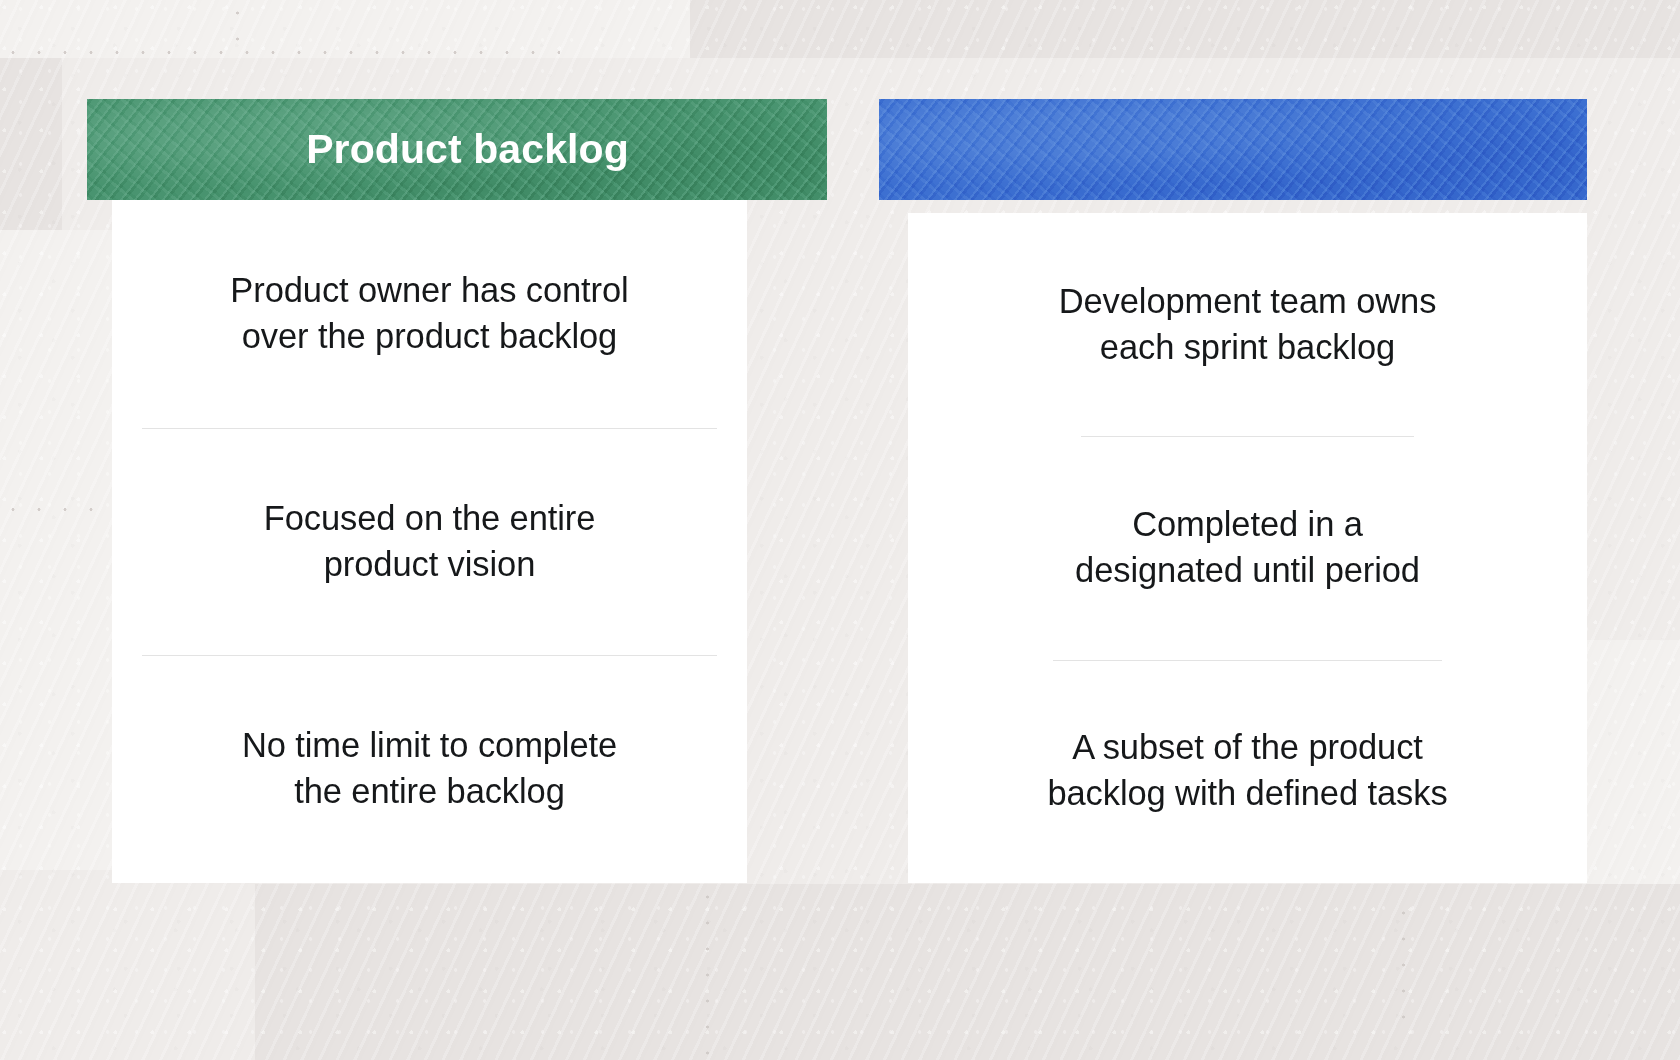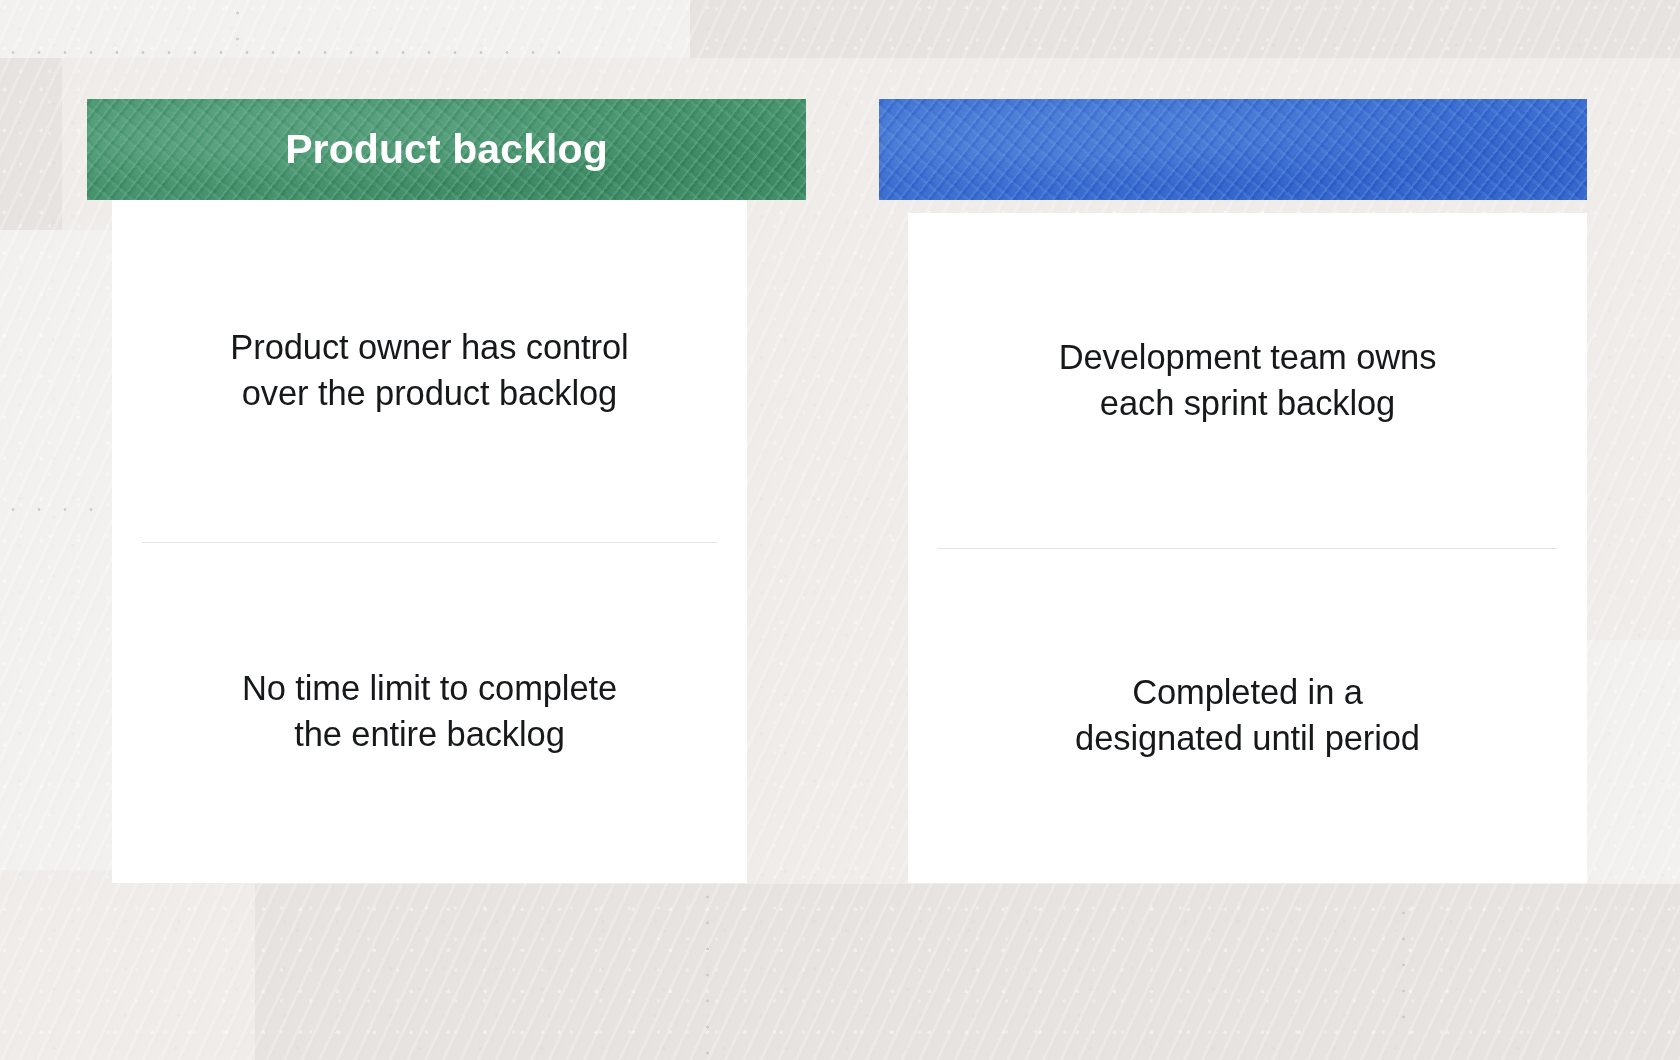--- a/index.html
+++ b/index.html
@@ -137,27 +137,27 @@
     text-align: center;
     color: #16181a;
     font-size: 34.5px;
     line-height: 1.33;
     letter-spacing: -0.1px;
     white-space: pre-line;
   }
 
   
   #card-product { left: 87px; top: 99px; width: 719px; height: 784px; }
-  #card-product .card-header { left: 0; width: 719px; height: 101px; background: #46926d; }
+  #card-product .card-header { left: 0; width: 719px; height: 101px; background: #46926d; padding-left: 21px; }
   #card-product .card-body   { left: 25px; top: 101px; width: 635px; height: 683px; }
 
   
   #card-sprint { left: 879px; top: 99px; width: 708px; height: 784px; }
   #card-sprint .card-header { left: 0; width: 708px; height: 101px; background: #3a6dd0; }
-  #card-sprint .card-body   { left: 29px; top: 114px; width: 679px; height: 670px; }
+  #card-sprint .card-body   { left: 29px; top: 114px; width: 679px; height: 670px; align-items: center; }
 </style>
 </head>
 <body style="background: rgb(239, 236, 234);">
 
 <div id="backdrop">
   <div class="bg-panel lighter" style="left:0;   top:0;    width:690px;  height:58px;"></div>
   <div class="bg-panel darker" style="left:0;   top:58px; width:62px;   height:172px;"></div>
   <div class="bg-panel lighter" style="left:0;   top:230px;width:255px;  height:640px;"></div>
   <div class="bg-panel darker" style="left:690px;top:0;   width:990px;  height:58px;"></div>
   <div class="bg-panel lighter" style="left:1508px;top:640px;width:172px;height:420px;"></div>
@@ -180,20 +180,24 @@
     <div class="header-texture"></div>
     <div class="header-title">Product backlog</div>
   </div>
 
   <div class="card-body">
     <div class="row">
       <div class="row-text">Product owner has control
 over the product backlog</div>
     </div>
     <div class="row">
+      <div class="row-text">Focused on the entire
+product vision</div>
+    </div>
+    <div class="row">
       <div class="row-text">No time limit to complete
 the entire backlog</div>
     </div>
   </div>
 </div>
 
 <div class="card" id="card-sprint">
 
   <div class="card-header" style="background: rgb(58, 109, 208);">
     <div class="header-texture"></div>
@@ -201,14 +205,18 @@
 
   <div class="card-body">
     <div class="row">
       <div class="row-text">Development team owns
 each sprint backlog</div>
     </div>
     <div class="row">
       <div class="row-text">Completed in a
 designated until period</div>
     </div>
+    <div class="row">
+      <div class="row-text">A subset of the product
+backlog with defined tasks</div>
+    </div>
   </div>
 </div>
 
 </body></html>

